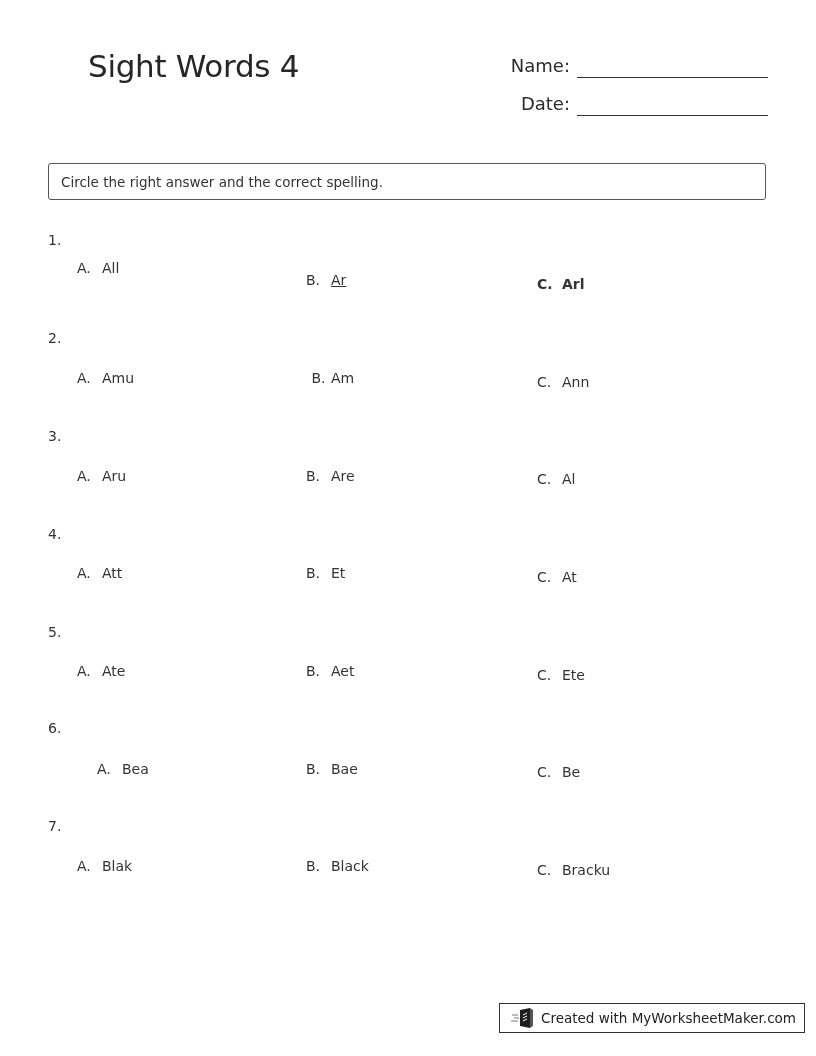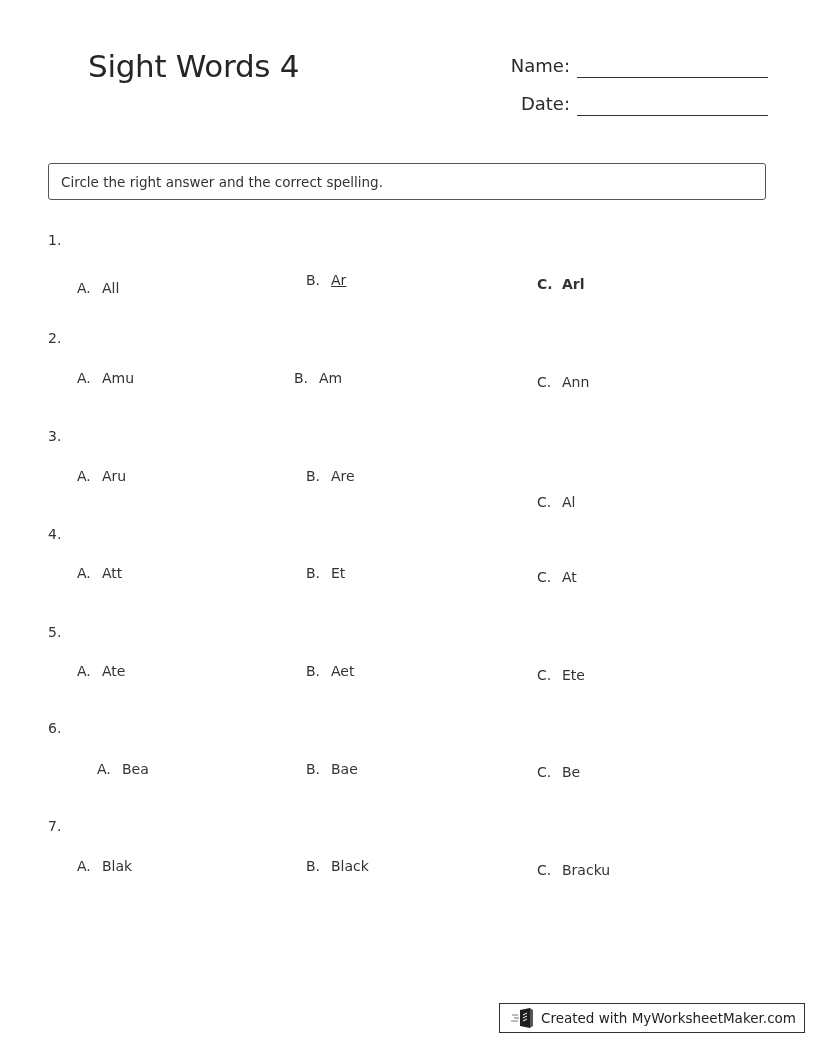--- a/index.html
+++ b/index.html
@@ -55,37 +55,37 @@
   <span class="field-label">Date:</span>
   <div class="field-line"></div>
 </div>
 
 <div class="instructions">
   <span>Circle the right answer and the correct spelling.</span>
 </div>
 
 <div class="question" style="top:232px;">
   <div class="q-num">1.</div>
-  <div class="option" style="left:29px; top:48px;"><span class="opt-letter">A.</span><span>All</span></div>
+  <div class="option" style="left:29px; top:28px;"><span class="opt-letter">A.</span><span>All</span></div>
   <div class="option" style="left:258px; top:40px;text-decoration:underline;"><span class="opt-letter">B.</span><span>Ar</span></div>
   <div class="option" style="left:489px; top:44px;font-weight:bold;"><span class="opt-letter">C.</span><span>Arl</span></div>
 </div>
 
 <div class="question" style="top:330px;">
   <div class="q-num">2.</div>
   <div class="option" style="left:29px; top:40px;"><span class="opt-letter">A.</span><span>Amu</span></div>
-  <div class="option" style="left:246px; top:40px;"><span class="opt-letter">B.</span><span>Am</span></div>
+  <div class="option" style="left:258px; top:40px;text-align:center;"><span class="opt-letter">B.</span><span>Am</span></div>
   <div class="option" style="left:489px; top:44px;"><span class="opt-letter">C.</span><span>Ann</span></div>
 </div>
 
 <div class="question" style="top:428px;">
   <div class="q-num">3.</div>
   <div class="option" style="left:29px; top:40px;"><span class="opt-letter">A.</span><span>Aru</span></div>
   <div class="option" style="left:258px; top:40px;"><span class="opt-letter">B.</span><span>Are</span></div>
-  <div class="option" style="left:489px; top:43px;margin-top:23px;"><span class="opt-letter">C.</span><span>Al</span></div>
+  <div class="option" style="left:489px; top:43px;"><span class="opt-letter">C.</span><span>Al</span></div>
 </div>
 
 <div class="question" style="top:526px;">
   <div class="q-num">4.</div>
   <div class="option" style="left:29px; top:39px;"><span class="opt-letter">A.</span><span>Att</span></div>
   <div class="option" style="left:258px; top:39px;"><span class="opt-letter">B.</span><span>Et</span></div>
   <div class="option" style="left:489px; top:43px;"><span class="opt-letter">C.</span><span>At</span></div>
 </div>
 
 <div class="question" style="top:624px;">

